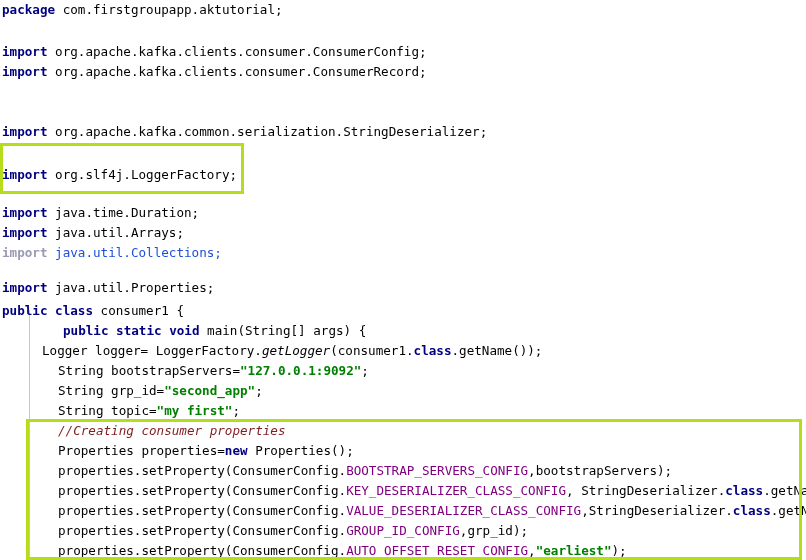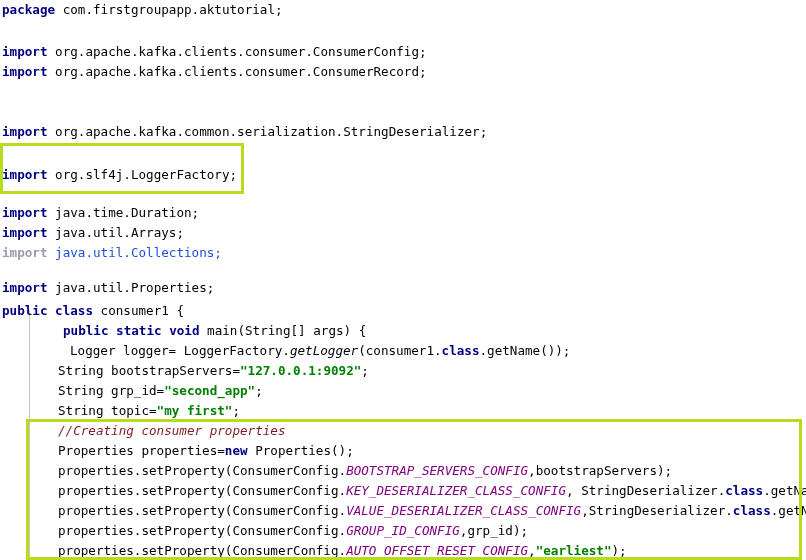--- a/index.html
+++ b/index.html
@@ -33,21 +33,21 @@
     line-height: 20px;
     white-space: pre;
     padding-left: 2px;
     letter-spacing: 0px;
   }
   
   .kw      { color: #000080; font-weight: bold; }
   .plain   { color: #000000; }
   .str     { color: #008000; font-weight: bold; }
   .cmt     { color: #7f1d1d; font-style: italic; }
-  .const   { color: #800080; font-style: italic; }
+  .const   { color: #800080; }
   .stmeth  { color: #000000; font-style: italic; }
   .dim     { color: #1d4ed8; text-align: right; }
   .dimkw   { color: #9a9ab5; font-weight: bold; }
 
   
   .indent-guide {
     position: absolute;
     width: 1px;
     background: #c8c8c8;
   }
@@ -88,21 +88,21 @@
     <div class="line" style="position:absolute; top:243px; left:0;"><span class="dimkw">import</span><span class="dim"> java.util.Collections;</span></div>
     <div class="line" style="position:absolute; top:278px; left:0;"><span class="kw">import</span><span class="plain"> java.util.Properties;</span></div>
 
     
     <div class="line" style="position:absolute; top:301px; left:0;"><span class="kw">public</span><span class="plain"> </span><span class="kw">class</span><span class="plain"> consumer1 {</span></div>
 
     
     <div class="line" style="position:absolute; top:321px; left:29px;margin-left:32px;"><span class="kw">public</span><span class="plain"> </span><span class="kw">static</span><span class="plain"> </span><span class="kw">void</span><span class="plain"> main(String[] args) {</span></div>
 
     
-    <div class="line" style="position:absolute; top:341px; left:68px;"><span class="plain">Logger logger= LoggerFactory.</span><span class="stmeth">getLogger</span><span class="plain">(consumer1.</span><span class="kw">class</span><span class="plain">.getName());</span></div>
+    <div class="line" style="position:absolute; top:341px; left:40px;"><span class="plain">Logger logger= LoggerFactory.</span><span class="stmeth">getLogger</span><span class="plain">(consumer1.</span><span class="kw">class</span><span class="plain">.getName());</span></div>
 
     
     <div class="line" style="position:absolute; top:361px; left:56px;"><span class="plain">String bootstrapServers=</span><span class="str">"127.0.0.1:9092"</span><span class="plain">;</span></div>
 
     
     <div class="line" style="position:absolute; top:381px; left:56px;"><span class="plain">String grp_id=</span><span class="str">"second_app"</span><span class="plain">;</span></div>
 
     
     <div class="line" style="position:absolute; top:401px; left:56px;"><span class="plain">String topic=</span><span class="str">"my first"</span><span class="plain">;</span></div>
 

